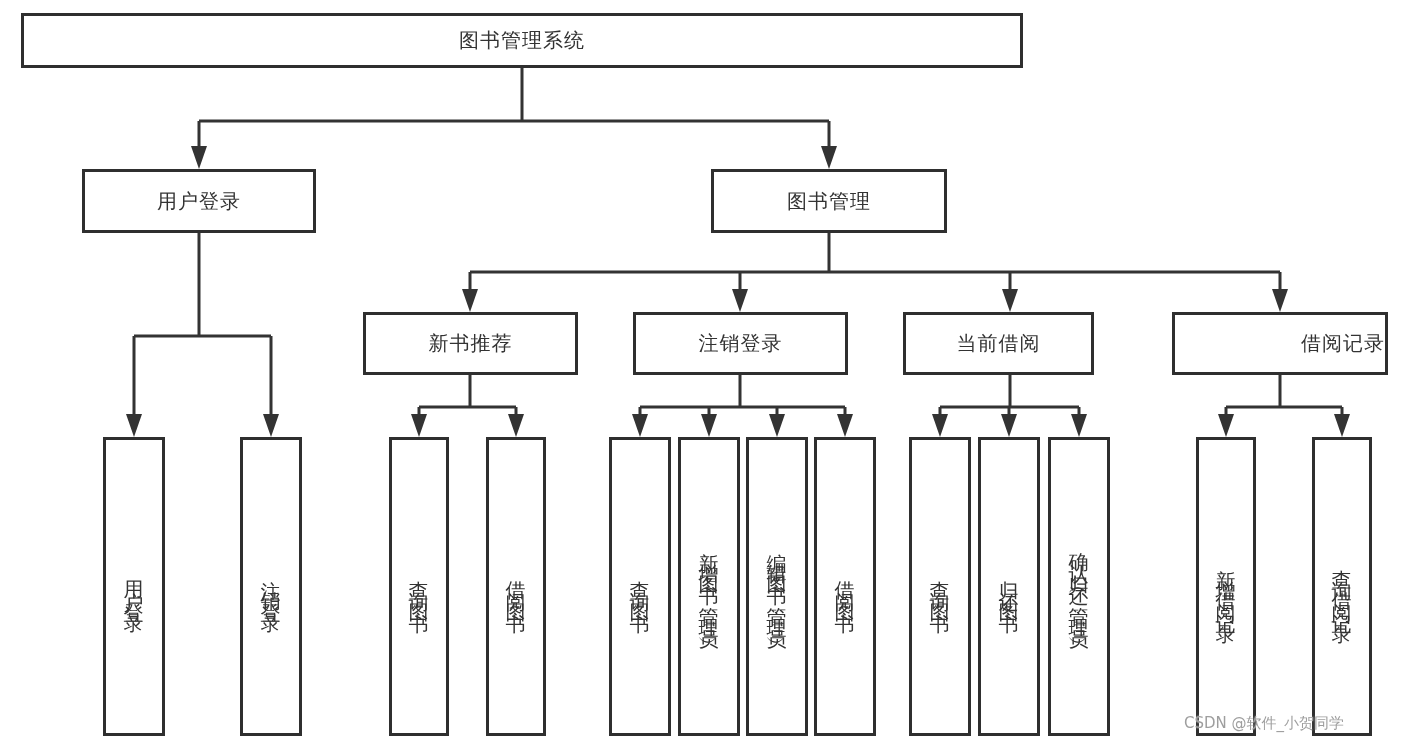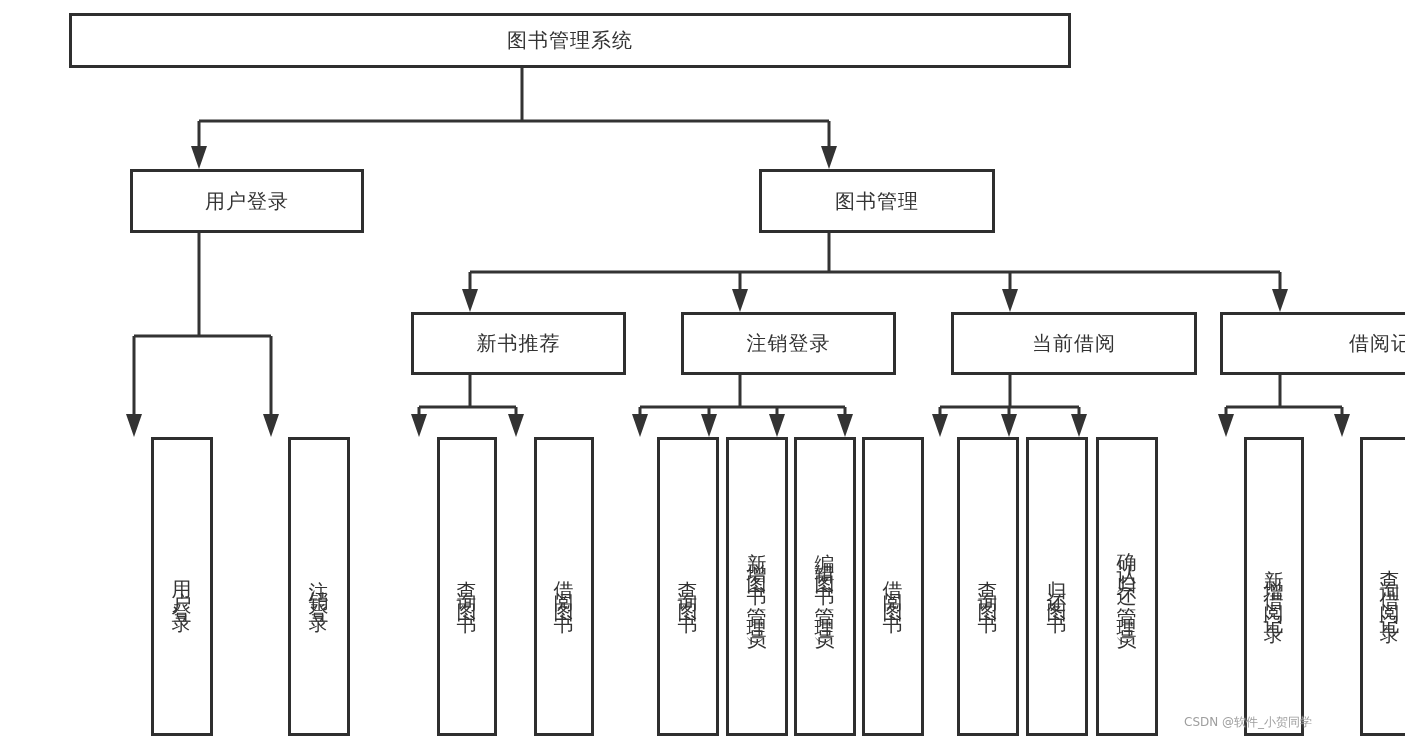--- a/index.html
+++ b/index.html
@@ -20,37 +20,36 @@
   }
   .node {
     position: absolute;
     box-sizing: border-box;
     border: 3px solid #2f2f2f;
     background: #ffffff;
     display: flex;
     align-items: center;
     justify-content: center;
     z-index: 2;
-    margin-left: 48px;
   }
   .node.h { font-size: 20px; letter-spacing: 1px; }
   .node.leaf { z-index: 2; }
   .vtext {
     writing-mode: vertical-rl;
     text-orientation: mixed;
     font-size: 20px;
     letter-spacing: 11px;
     line-height: 1;
     white-space: nowrap;
   }
   #watermark {
     position: absolute;
     left: 1184px;
     top: 714px;
-    font-size: 12px;
+    font-size: 15px;
     color: #9e9e9e;
     text-shadow: 0 0 2px rgba(255,255,255,0.9);
     z-index: 5;
     white-space: nowrap;
   }
 </style>
 </head>
 <body>
 
 <div id="canvas">
@@ -110,21 +109,21 @@
   <div class="node h" style="left:711px; top:169px; width:236px; height:64px;">
     <span>图书管理</span>
   </div>
 
   <div class="node h" style="left:363px; top:312px; width:215px; height:63px;">
     <span>新书推荐</span>
   </div>
   <div class="node h" style="left:633px; top:312px; width:215px; height:63px;">
     <span>注销登录</span>
   </div>
-  <div class="node h" style="left:903px; top:312px; width:246px; height:63px;">
+  <div class="node h" style="left:903px; top:312px; width:191px; height:63px;">
     <span>当前借阅</span>
   </div>
   <div class="node h" style="left:1172px; top:312px; width:216px; height:63px;justify-content:flex-end;">
     <span>借阅记录</span>
   </div>
 
   <div class="node leaf" style="left:103px; top:437px; width:62px; height:299px;">
     <span class="vtext">用户登录</span>
   </div>
   <div class="node leaf" style="left:240px; top:437px; width:62px; height:299px;">

